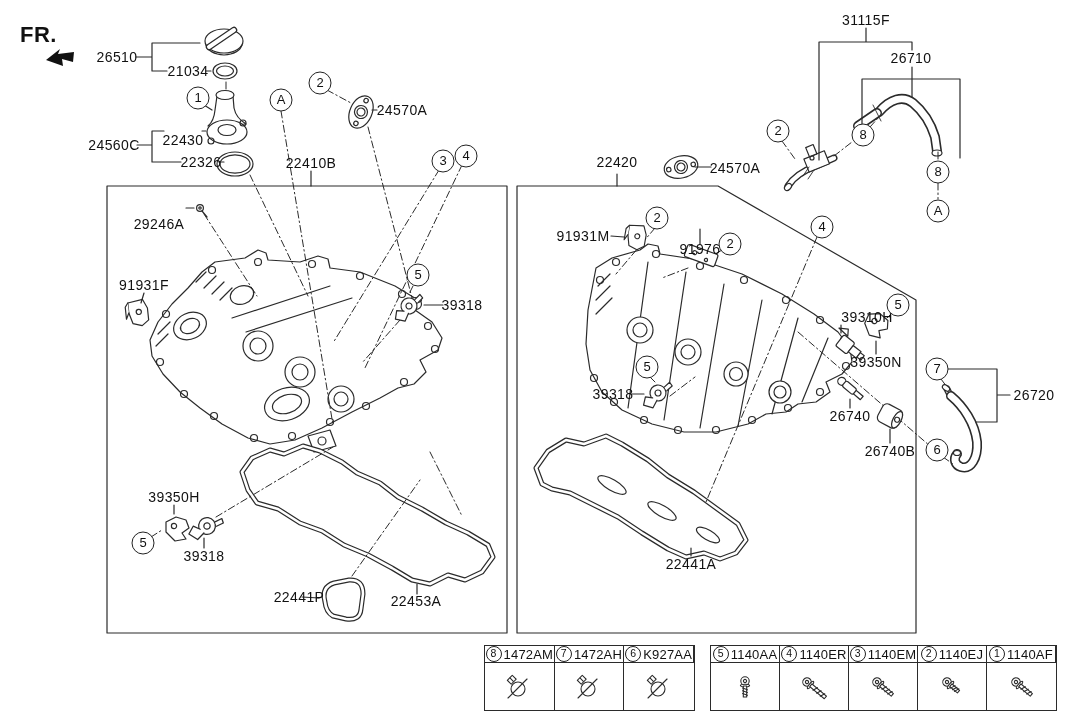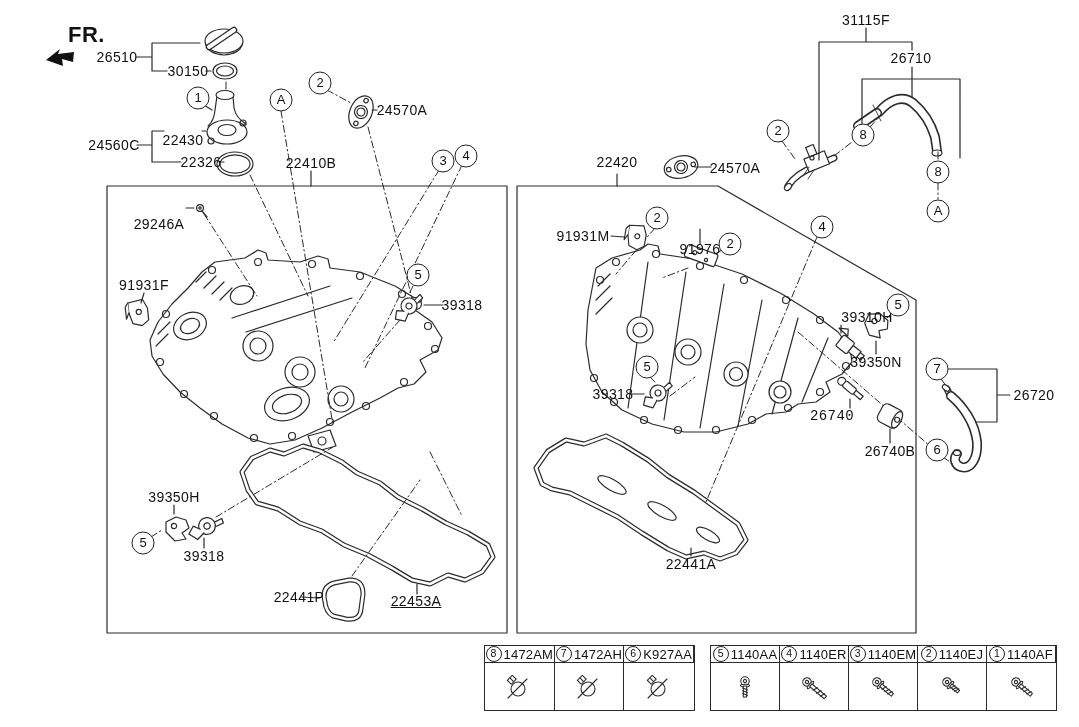--- a/index.html
+++ b/index.html
@@ -14,21 +14,21 @@
   #art .gsk-i { stroke:#ffffff; stroke-width:2.6; }
   #art .tube-o { stroke-width:10; }
   #art .tube-i { stroke:#ffffff; stroke-width:6.8; }
   #art .tube2-o { stroke-width:7; }
   #art .tube2-i { stroke:#ffffff; stroke-width:4.2; }
   #art .thin { stroke-width:0.9; }
   #art .solidfill { fill:#111; stroke:none; }
   .plabel { position:absolute; transform:translate(-50%,-50%); font-size:14px;
             letter-spacing:0.4px; white-space:nowrap; z-index:5; }
   .fr-label { position:absolute; left:20px; top:22px; font-size:22px; font-weight:bold;
-              letter-spacing:0.5px; z-index:5;margin-left:48px; }
+              letter-spacing:0.5px; z-index:5; }
   .callout { position:absolute; width:21px; height:21px; border:1.4px solid #222;
              border-radius:50%; background:#fff; font-size:13px; line-height:19px;
              text-align:center; transform:translate(-50%,-50%); z-index:6; }
   .legend-group { position:absolute; top:645px; height:66px; border:1.8px solid #2b2b2b;
                   display:grid; grid-template-rows:17px 1fr; grid-auto-flow:row;
                   background:#fff; box-sizing:border-box; z-index:5; }
   .lhead { border-bottom:1.2px solid #2b2b2b; border-right:1.2px solid #2b2b2b;
            display:flex; align-items:center; justify-content:center; gap:2px;
            font-size:13px; letter-spacing:0.2px; box-sizing:border-box; }
   .lbody { border-right:1.2px solid #2b2b2b; display:flex; align-items:center;
@@ -321,44 +321,44 @@
   </g>
 
   <g>
     <polygon class="solidfill" points="46,60 60,49 58,54 74,52 73,62 62,59 63,66"></polygon>
   </g>
 </svg>
 
 <div class="fr-label">FR.</div>
 <div id="labels">
       <div class="plabel" style="left: 117px; top: 57px;">26510</div>
-      <div class="plabel" style="left: 188px; top: 71px;">30150</div>
+      <div class="plabel" style="left: 188px; top: 71px;">21034</div>
       <div class="plabel" style="left: 183px; top: 131px; margin-top: 9px;">22430</div>
       <div class="plabel" style="left: 114px; top: 145px;">24560C</div>
       <div class="plabel" style="left: 201px; top: 162px;">22326</div>
       <div class="plabel" style="left: 311px; top: 163px;">22410B</div>
       <div class="plabel" style="left: 402px; top: 110px;">24570A</div>
       <div class="plabel" style="left: 159px; top: 224px;">29246A</div>
       <div class="plabel" style="left: 144px; top: 285px;">91931F</div>
       <div class="plabel" style="left: 462px; top: 305px;">39318</div>
       <div class="plabel" style="left: 174px; top: 497px;">39350H</div>
       <div class="plabel" style="left: 204px; top: 556px;">39318</div>
       <div class="plabel" style="left: 277px; top: 597px; margin-left: 22px;">22441P</div>
-      <div class="plabel" style="left: 416px; top: 601px; text-decoration: underline;">22453A</div>
+      <div class="plabel" style="left: 416px; top: 601px;">22453A</div>
       <div class="plabel" style="left: 617px; top: 162px;">22420</div>
       <div class="plabel" style="left: 583px; top: 236px;">91931M</div>
       <div class="plabel" style="left: 700px; top: 221px; margin-top: 28px;">91976</div>
       <div class="plabel" style="left: 735px; top: 168px;">24570A</div>
       <div class="plabel" style="left: 613px; top: 394px;">39318</div>
       <div class="plabel" style="left: 691px; top: 564px;">22441A</div>
       <div class="plabel" style="left: 866px; top: 20px; text-align: center;">31115F</div>
       <div class="plabel" style="left: 911px; top: 58px;">26710</div>
       <div class="plabel" style="left: 867px; top: 317px;">39310H</div>
       <div class="plabel" style="left: 876px; top: 362px;">39350N</div>
-      <div class="plabel" style="left: 832px; top: 416px; font-family: Liberation Mono, monospace;">26740</div>
+      <div class="plabel" style="left: 850px; top: 416px;">26740</div>
       <div class="plabel" style="left: 890px; top: 451px;">26740B</div>
       <div class="plabel" style="left: 1034px; top: 395px;">26720</div>
     </div>
 <div id="callouts">
       <div class="callout" style="left: 198px; top: 98px;">1</div>
       <div class="callout" style="left: 281px; top: 100px;">A</div>
       <div class="callout" style="left: 320px; top: 83px;">2</div>
       <div class="callout" style="left: 443px; top: 161px;">3</div>
       <div class="callout" style="left: 466px; top: 156px;">4</div>
       <div class="callout" style="left: 418px; top: 275px;">5</div>

